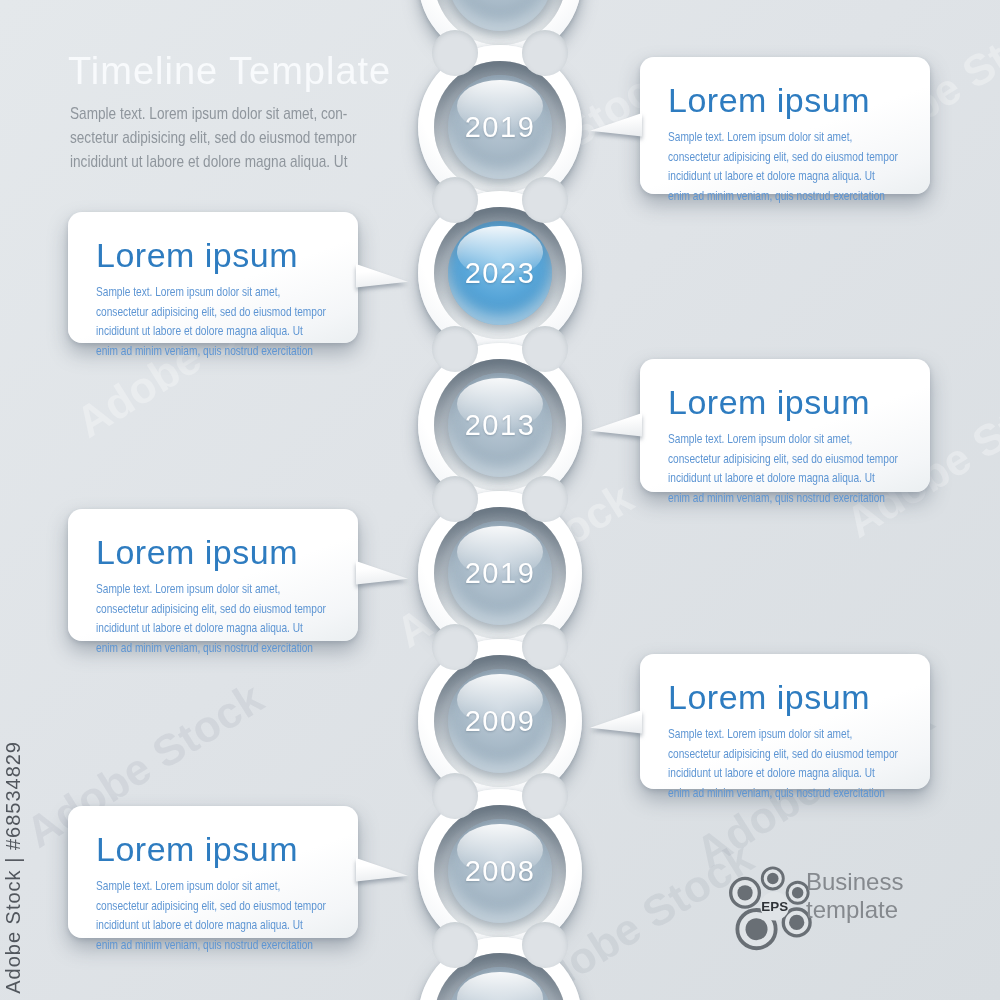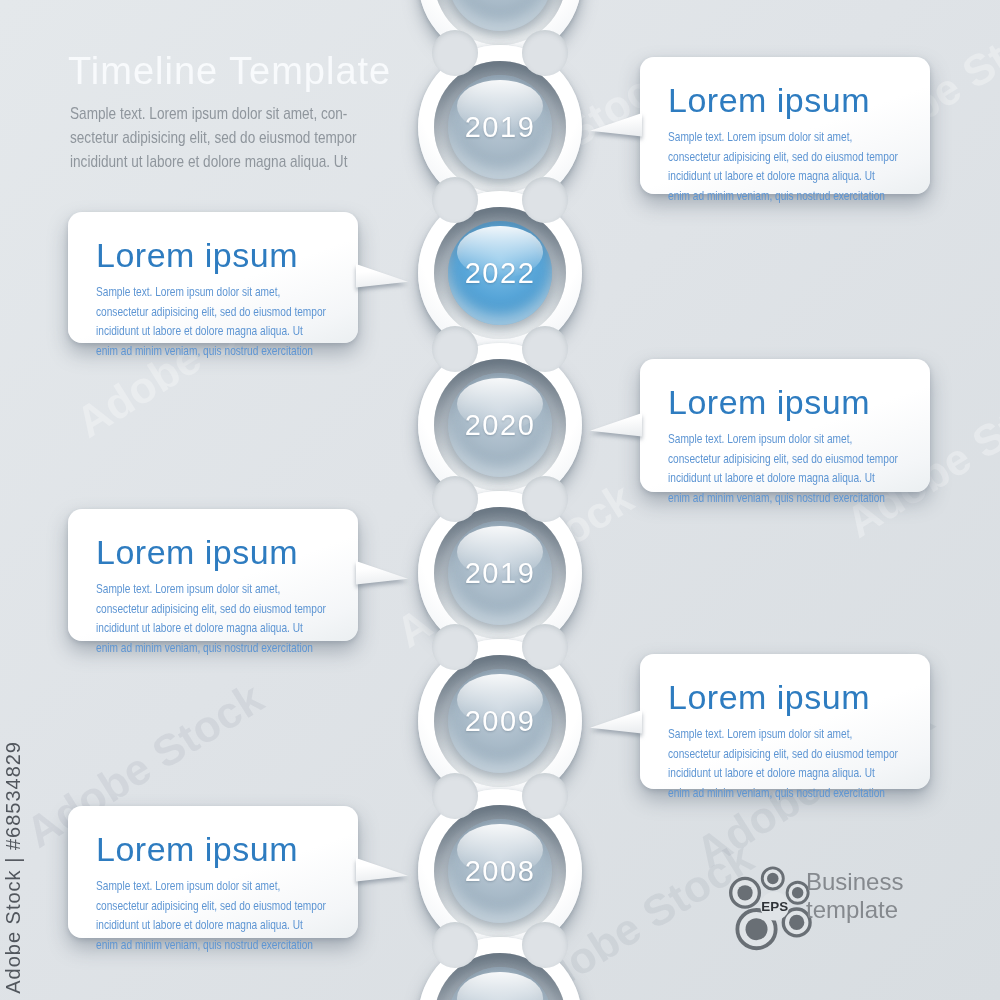--- a/index.html
+++ b/index.html
@@ -119,30 +119,30 @@
       </div>
     <div class="year">2019</div>
   </div>
 
   <div class="node active" style="top:273px">
     <div class="outer"></div>
     <div class="well"></div>
     <div class="sphere">
         <div class="gloss"></div>
       </div>
-    <div class="year">2022</div>
+    <div class="year">2023</div>
   </div>
 
   <div class="node" style="top:425px">
     <div class="outer"></div>
     <div class="well"></div>
     <div class="sphere">
         <div class="gloss"></div>
       </div>
-    <div class="year">2020</div>
+    <div class="year">2013</div>
   </div>
 
   <div class="node" style="top:573px">
     <div class="outer"></div>
     <div class="well"></div>
     <div class="sphere">
         <div class="gloss"></div>
       </div>
     <div class="year">2019</div>
   </div>

